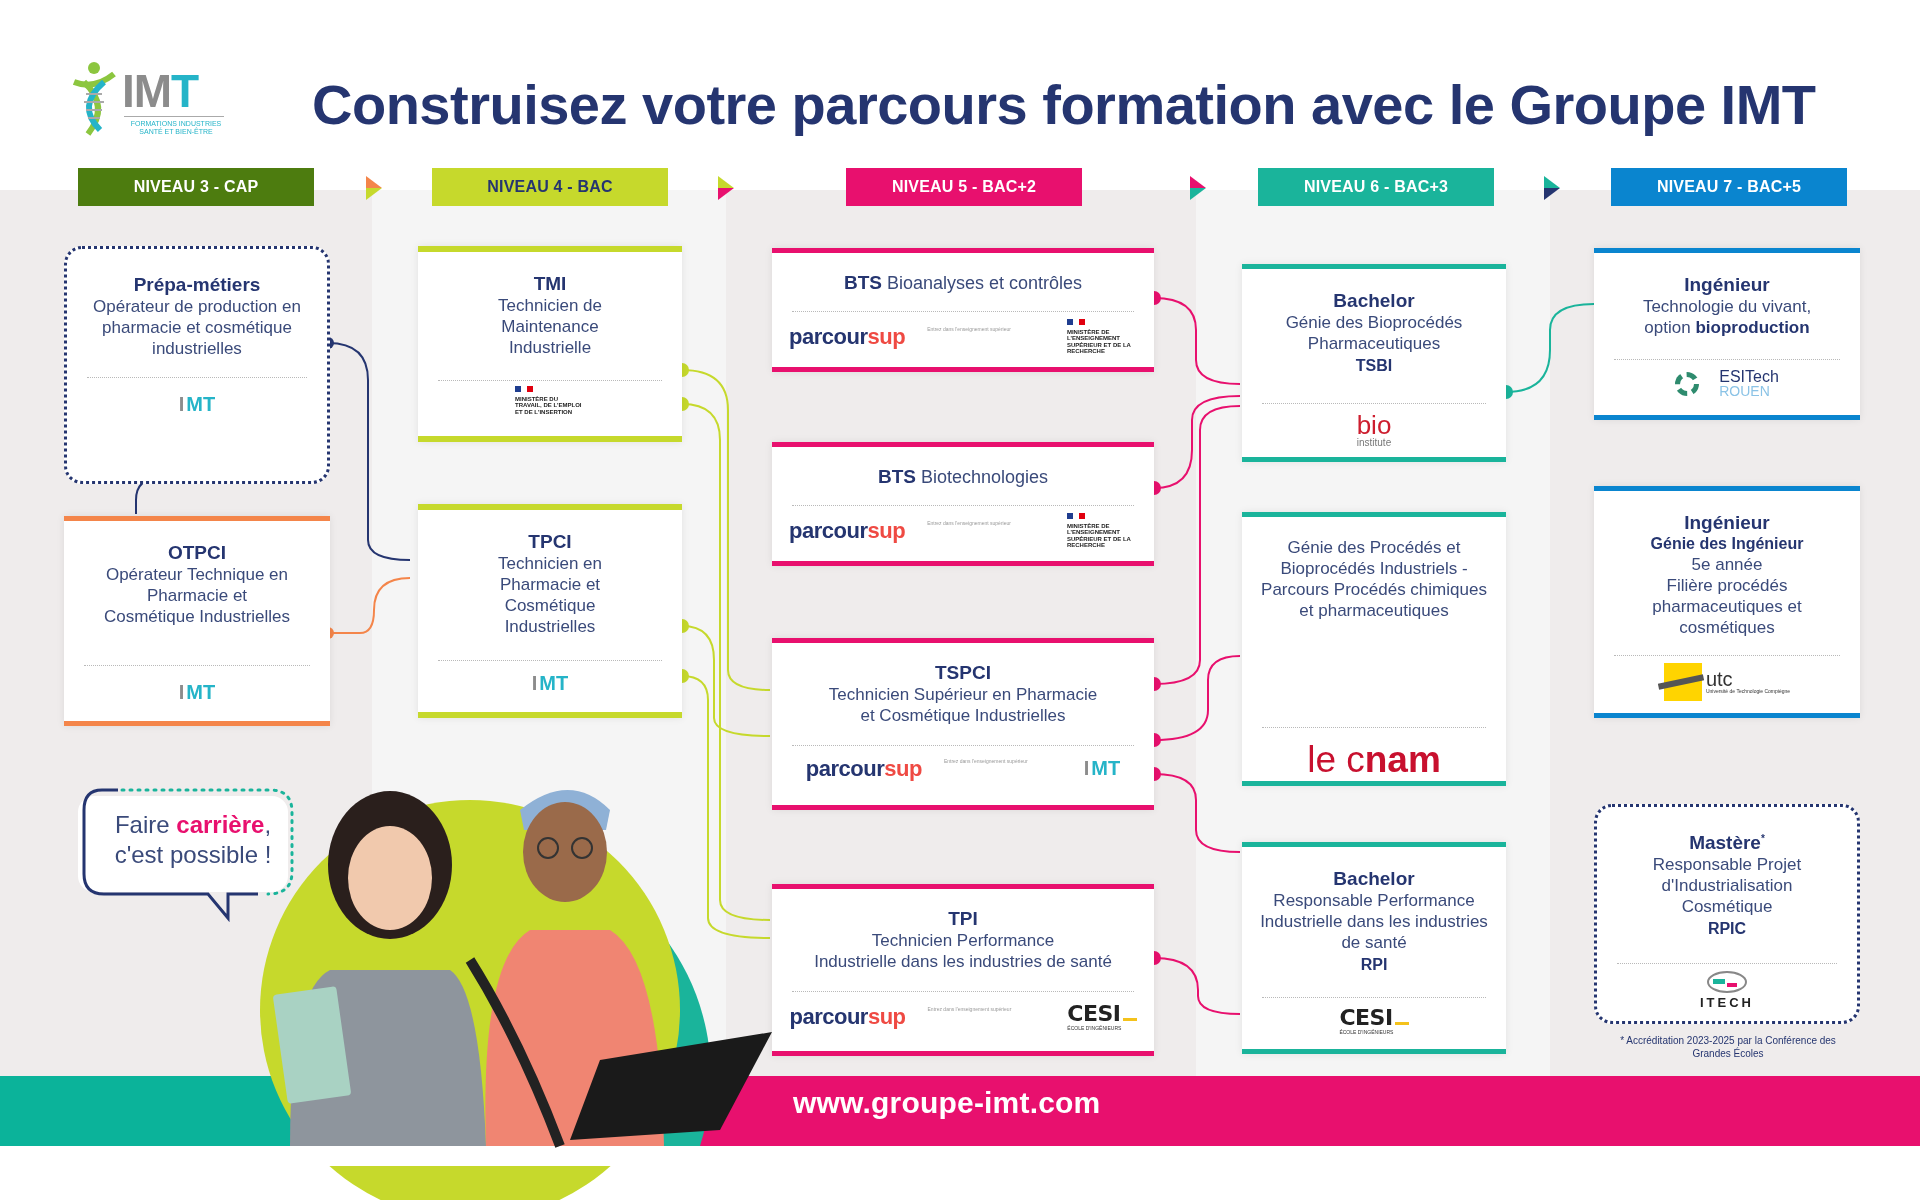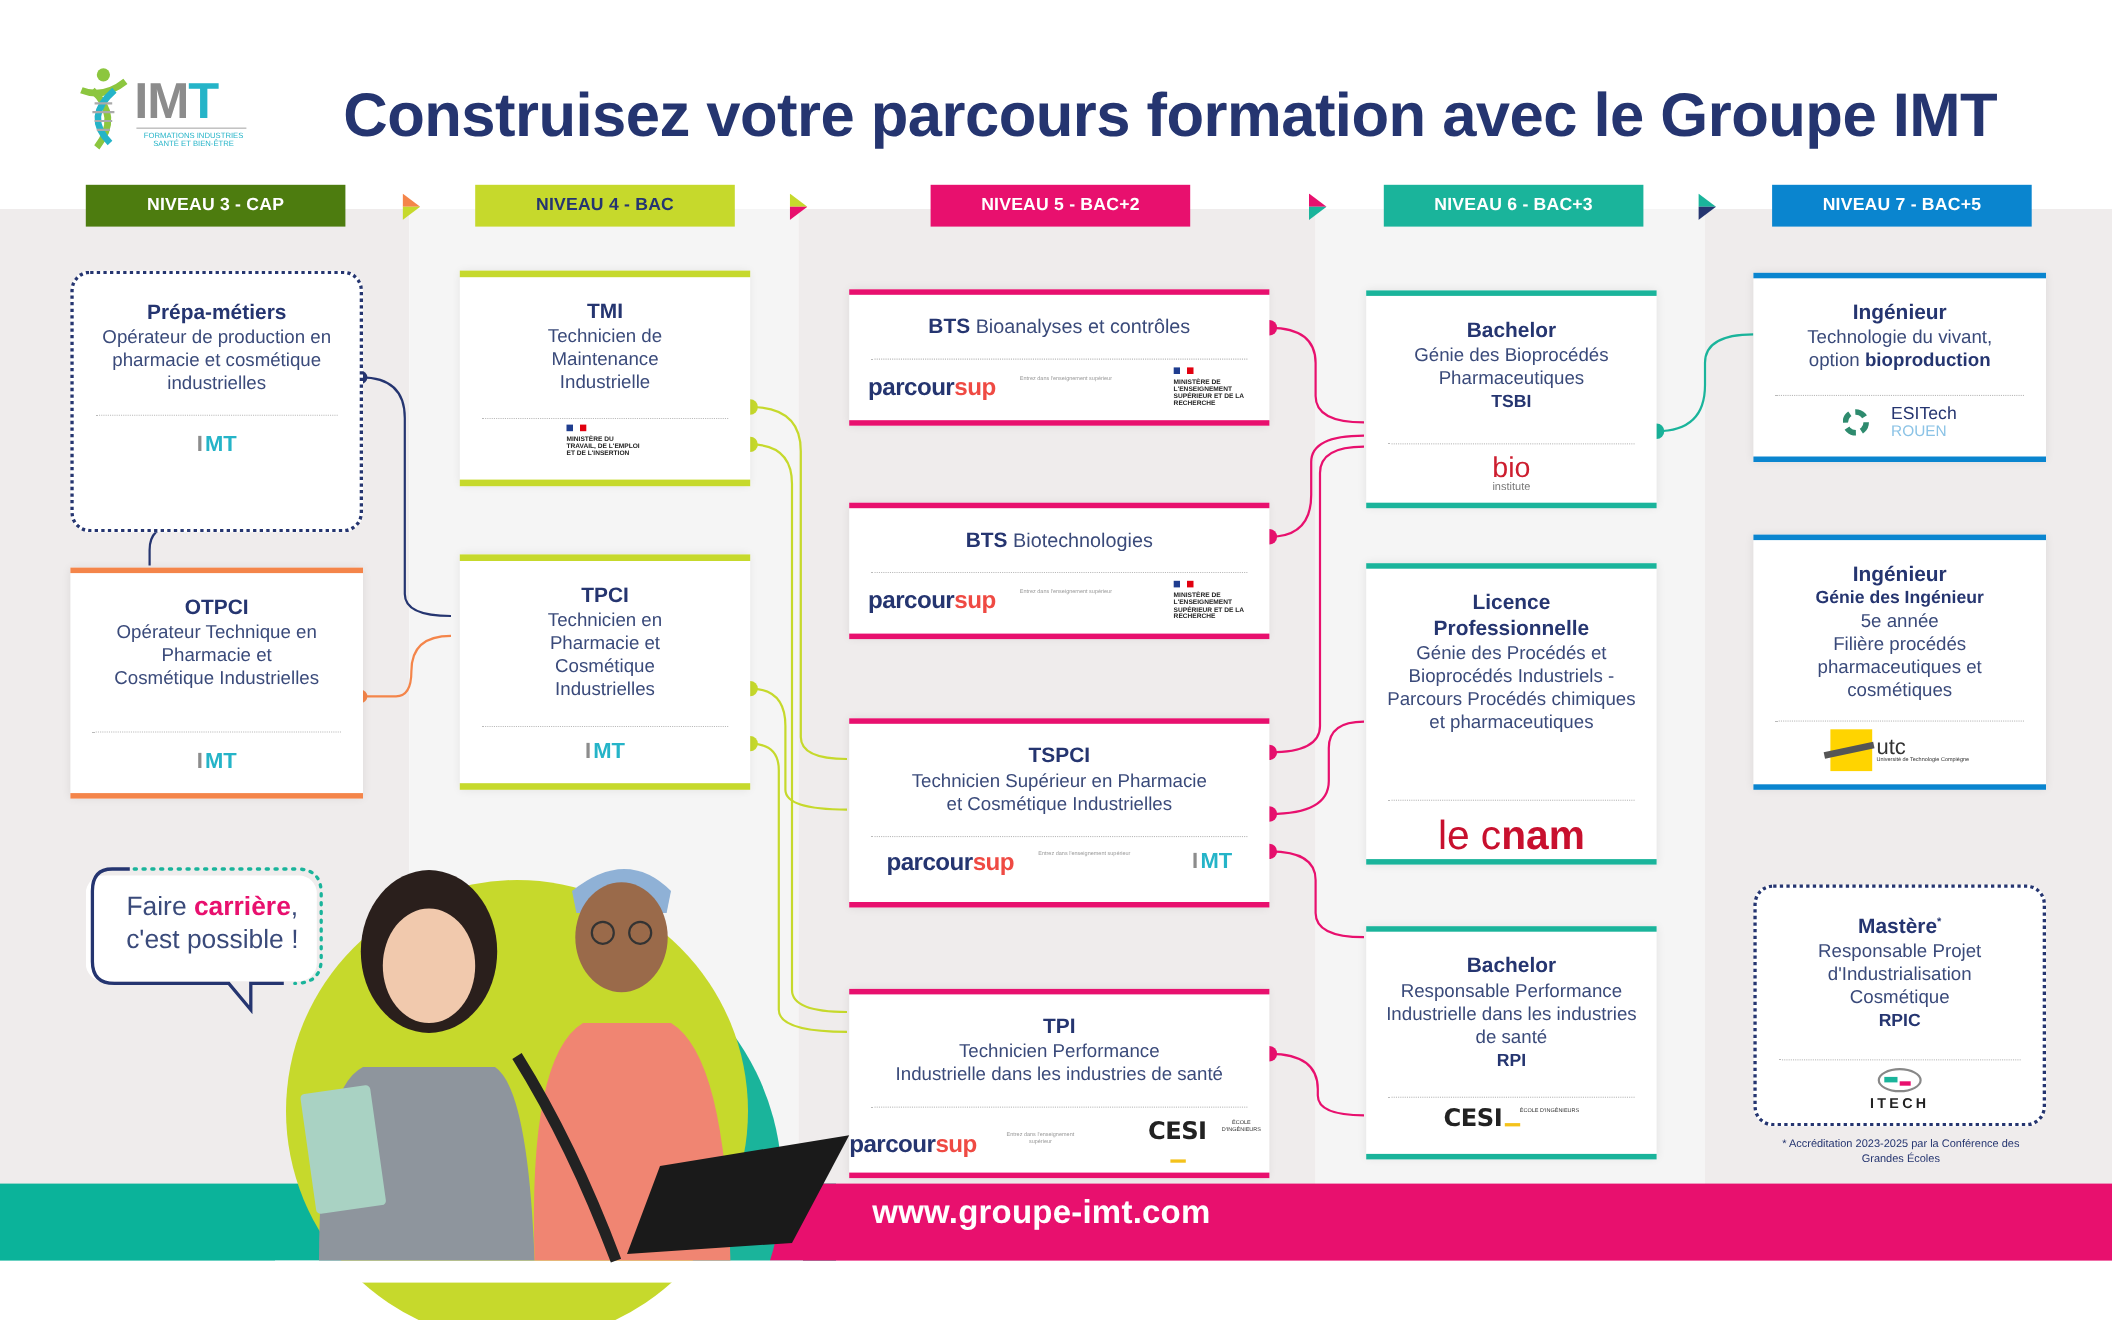--- a/index.html
+++ b/index.html
@@ -33,35 +33,35 @@
   .card { position: absolute; background: #fff; box-shadow: 0 0 8px rgba(0,0,0,0.08); text-align: center; padding-top: 20px; }
   .card .title { font-weight: bold; font-size: 19px; color: #253570; line-height: 23px; }
   .card .desc { font-size: 17px; line-height: 21px; color: #3a4a7a; }
   .card .desc b { font-weight: bold; color: #253570; }
   .card .sep { position: absolute; left: 20px; right: 20px; border-top: 1px dotted #b9b9b9; }
   .card .logos { position: absolute; left: 0; right: 0; display: flex; justify-content: center; align-items: center; gap: 56px; }
   .card.dotted { border: 3px dotted #253570; border-radius: 18px; box-shadow: none; }
 
   .bar-orange { border-top: 5px solid #f4854a; border-bottom: 5px solid #f4854a; }
   .bar-lime { border-top: 6px solid #c6d92c; border-bottom: 6px solid #c6d92c; }
-  .bar-pink { border-top: 5px solid #e8106e; border-bottom: 5px solid #e8106e; margin-top: 15px; }
+  .bar-pink { border-top: 5px solid #e8106e; border-bottom: 5px solid #e8106e; }
   .bar-teal { border-top: 5px solid #1ab49b; border-bottom: 5px solid #1ab49b; }
   .bar-blue { border-top: 5px solid #0a85cf; border-bottom: 5px solid #0a85cf; }
 
   
   .lg-imt { display: inline-flex; align-items: center; gap: 2px; font-weight: bold; font-size: 20px; }
   .lg-imt .m1 { color: #8c8c8c; }
   .lg-imt .m2 { color: #25b4c8; }
   .lg-psup { display: inline-flex; flex-direction: row; align-items: flex-start; }
   .lg-psup .w { font-size: 22px; font-weight: bold; color: #253570; letter-spacing: -0.5px; line-height: 22px; }
   .lg-psup .w span { color: #ef4a43; }
   .lg-psup .s { font-size: 5px; color: #999; margin-left: 22px; }
   .lg-min { text-align: left; font-size: 6px; font-weight: bold; color: #222; line-height: 6.5px; width: 70px; }
   .lg-min .flag { display: inline-block; width: 18px; height: 6px; background: linear-gradient(90deg, #1f3d8f 33%, #fff 33%, #fff 66%, #e1000f 66%); margin-bottom: 2px; }
-  .lg-cesi { display: inline-flex; flex-direction: row; align-items: flex-start; }
+  .lg-cesi { display: inline-flex; flex-direction: column; align-items: flex-start; }
   .lg-cesi .w { font-size: 22px; font-weight: bold; color: #222; font-family: "DejaVu Sans", sans-serif; letter-spacing: -0.5px; line-height: 22px; }
   .lg-cesi .w span { display: inline-block; width: 14px; height: 3px; background: #f4c21b; margin-left: 2px; }
   .lg-cesi .s { font-size: 5px; color: #333; }
   .lg-bio { display: inline-flex; flex-direction: column; align-items: center; color: #cd1e2f; }
   .lg-bio .w { font-size: 26px; line-height: 24px; }
   .lg-bio .s { font-size: 10px; color: #777; }
   .lg-cnam { font-size: 37px; color: #c8102e; letter-spacing: 0; }
   .lg-cnam b { font-weight: bold; }
   .lg-esitech { display: inline-flex; align-items: center; gap: 20px; }
   .lg-esitech .gear { width: 24px; height: 24px; border-radius: 50%; border: 5px dashed #2e8b6e; }
@@ -314,21 +314,20 @@
   <div class="sep" style="top:134px;"></div>
   <div class="logos" style="top:144px;">
     <span class="lg-bio">
         <span class="w">bio</span>
         <span class="s">institute</span>
       </span>
   </div>
 </div>
 
 <div class="card bar-teal" style="left:1242px;top:512px;width:264px;height:274px;">
-  <div class="title" style="padding:0 50px;">Licence Professionnelle</div>
   <div class="desc" style="padding:0 16px;">Génie des Procédés et Bioprocédés Industriels - Parcours Procédés chimiques et pharmaceutiques</div>
   <div class="sep" style="top:210px;"></div>
   <div class="logos" style="top:222px;">
     <span class="lg-cnam"><span>le c</span><b>nam</b></span>
   </div>
 </div>
 
 <div class="card bar-teal" style="left:1242px;top:842px;width:264px;height:212px;">
   <div class="title">Bachelor</div>
   <div class="desc" style="padding:0 16px;">Responsable Performance Industrielle dans les industries de santé</div>

